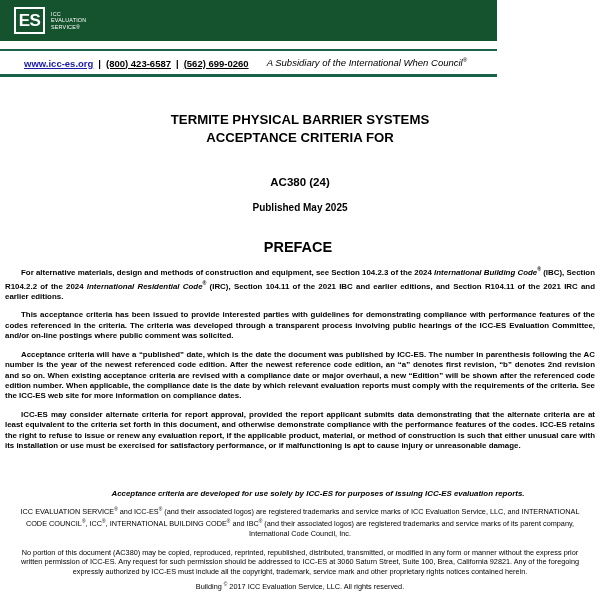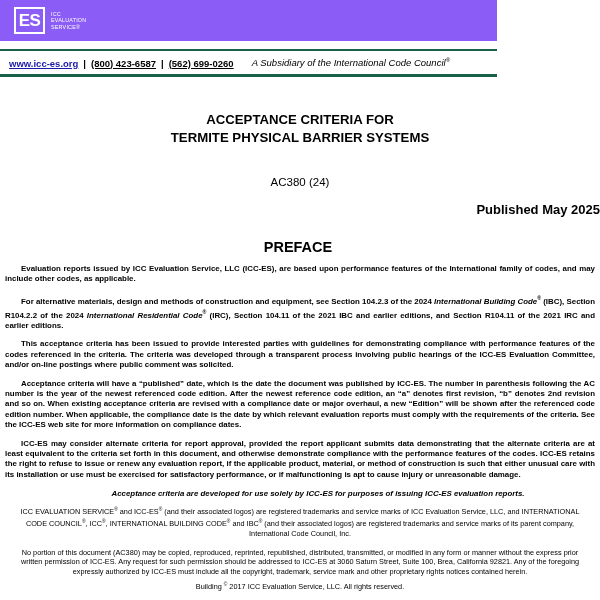--- a/index.html
+++ b/index.html
@@ -16,21 +16,21 @@
     overflow: hidden;
   }
 
   
   .masthead {
     position: absolute;
     left: 0;
     top: 0;
     width: 497px;
     height: 41px;
-    background: #8b5cf6;
+    background: #14532d;
     display: flex;
     align-items: center;
   }
   .logo-wrap {
     display: flex;
     align-items: center;
     margin-left: 14px;
   }
   .logo-es {
     width: 31px;
@@ -80,21 +80,21 @@
     width: 600px;
     height: 18px;
     font-size: 9.5px;
     font-weight: bold;
     white-space: nowrap;
     display: flex;
     align-items: center;
   }
   .contactbar .url {
     color: #1a1aa8;
-    margin-left: 9px;
+    margin-left: 24px;
   }
   .contactbar .sep {
     color: #000;
     margin: 0 5px;
   }
   .contactbar .phone { color: #000; text-decoration: underline; }
   .contactbar .subsidiary {
     font-style: italic;
     font-weight: normal;
     margin-left: 18px;
@@ -114,29 +114,29 @@
     font-weight: bold;
     line-height: 18px;
   }
   .ac-number {
     position: absolute;
     left: 0;
     top: 176px;
     width: 600px;
     text-align: center;
     font-size: 11.5px;
-    font-weight: normal;
+    font-weight: bold;
   }
   .published {
     position: absolute;
     left: 0;
     top: 202px;
     width: 600px;
-    text-align: right;
-    font-size: 13px;
+    text-align: center;
+    font-size: 10px;
     font-weight: bold;
   }
   .preface-heading {
     position: absolute;
     left: 0;
     top: 239px;
     width: 596px;
     text-align: center;
     font-size: 14.5px;
     font-weight: bold;
@@ -213,36 +213,35 @@
 </div>
 
 <div class="rule-top"></div>
 
 <div class="contactbar">
   <a class="url" href="#">www.icc-es.org</a>
   <span class="sep">|</span>
   <span class="phone">(800) 423-6587</span>
   <span class="sep">|</span>
   <span class="phone">(562) 699-0260</span>
-  <span class="subsidiary"><span>A Subsidiary of the International Code Council</span><span class="reg">®</span></span>
+  <span class="subsidiary"><span>A Subsidiary of the International When Council</span><span class="reg">®</span></span>
 </div>
 
 <div class="rule-bottom"></div>
 
 <div class="doc-title">
+  <div>TERMITE PHYSICAL BARRIER SYSTEMS</div>
   <div>ACCEPTANCE CRITERIA FOR</div>
-  <div>TERMITE PHYSICAL BARRIER SYSTEMS</div>
 </div>
 
 <div class="ac-number">AC380 (24)</div>
 <div class="published">Published May 2025</div>
 <div class="preface-heading">PREFACE</div>
 
 <div class="body-block">
-  <p>Evaluation reports issued by ICC Evaluation Service, LLC (ICC-ES), are based upon performance features of the International family of codes, and may include other codes, as applicable.</p>
 
   <p><span>For alternative materials, design and methods of construction and equipment, see Section 104.2.3 of the 2024 </span><i>International Building Code</i><span class="sup">®</span><span> (IBC), Section R104.2.2 of the 2024 </span><i>International Residential Code</i><span class="sup">®</span><span> (IRC), Section 104.11 of the 2021 IBC and earlier editions, and Section R104.11 of the 2021 IRC and earlier editions.</span></p>
 
   <p>This acceptance criteria has been issued to provide interested parties with guidelines for demonstrating compliance with performance features of the codes referenced in the criteria. The criteria was developed through a transparent process involving public hearings of the ICC-ES Evaluation Committee, and/or on-line postings where public comment was solicited.</p>
 
   <p>Acceptance criteria will have a “published” date, which is the date the document was published by ICC-ES. The number in parenthesis following the AC number is the year of the newest referenced code edition. After the newest reference code edition, an “a” denotes first revision, “b” denotes 2nd revision and so on. When existing acceptance criteria are revised with a compliance date or major overhaul, a new “Edition” will be shown after the referenced code edition number. When applicable, the compliance date is the date by which relevant evaluation reports must comply with the requirements of the criteria. See the ICC-ES web site for more information on compliance dates.</p>
 
 
   <p>ICC-ES may consider alternate criteria for report approval, provided the report applicant submits data demonstrating that the alternate criteria are at least equivalent to the criteria set forth in this document, and otherwise demonstrate compliance with the performance features of the codes. ICC-ES retains the right to refuse to issue or renew any evaluation report, if the applicable product, material, or method of construction is such that either unusual care with its installation or use must be exercised for satisfactory performance, or if malfunctioning is apt to cause injury or unreasonable damage.</p>
 </div>

